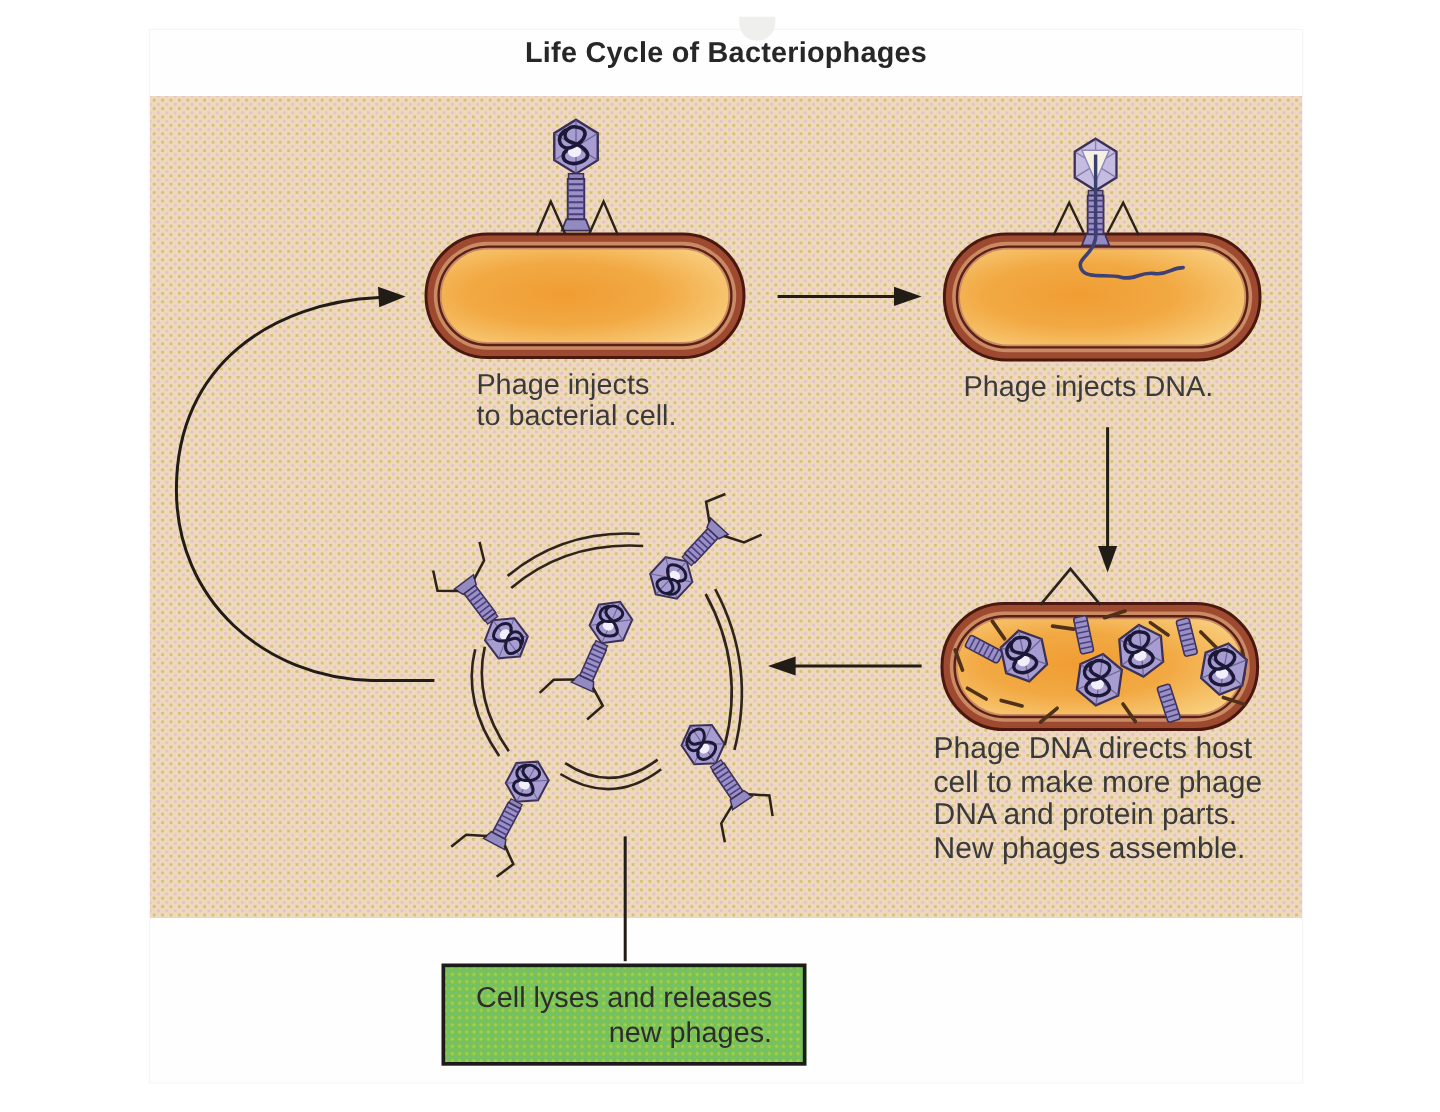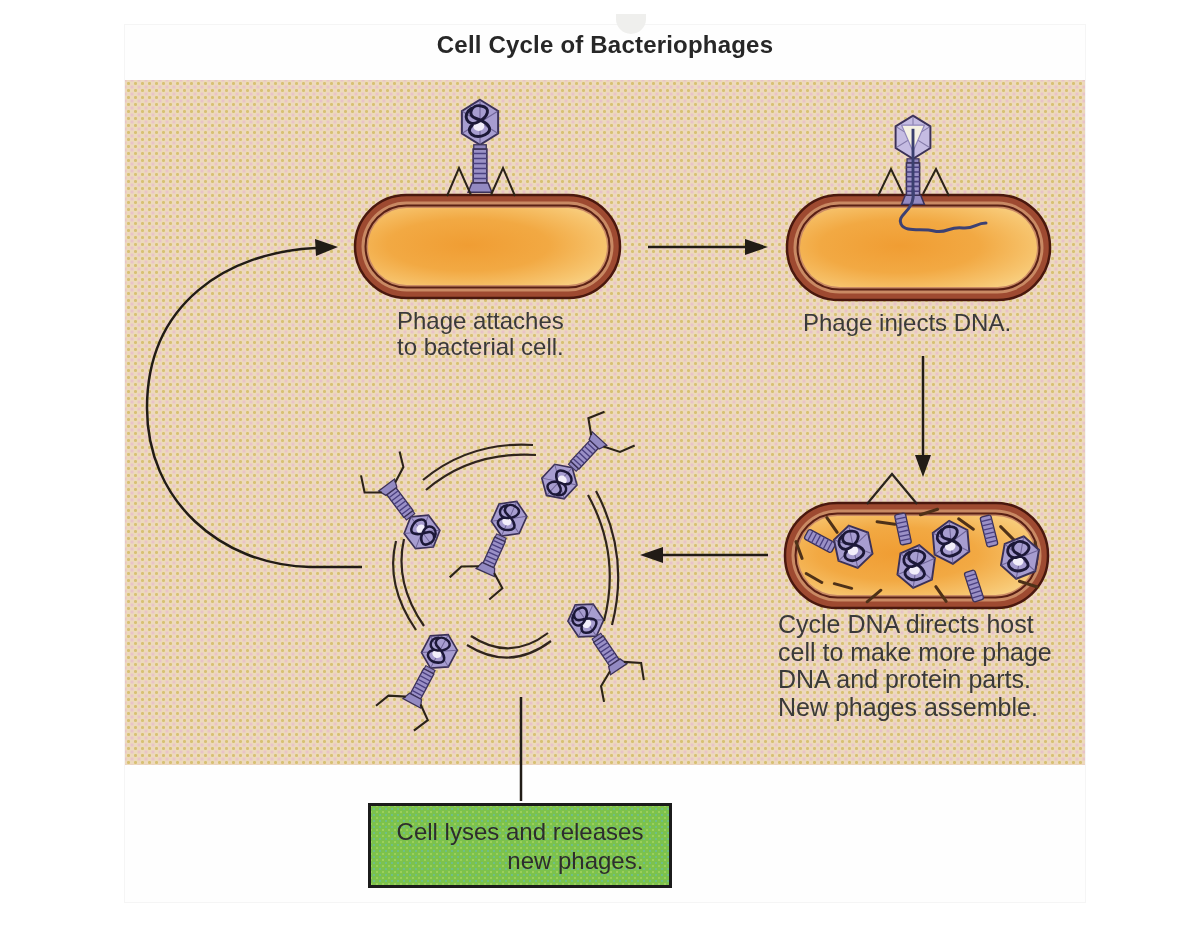--- a/index.html
+++ b/index.html
@@ -173,25 +173,25 @@
       <line x1="521" y1="697" x2="521" y2="801"></line>
     </g>
     <g fill="#211c16">
       <polygon points="768,247 745,239 745,255"></polygon>
       <polygon points="923,477 915,455 931,455"></polygon>
       <polygon points="640,555 663,547 663,563"></polygon>
       <polygon points="338,247 315,239 316,256"></polygon>
     </g>
   </svg>
 
-  <div class="figtitle">Cell Cycle of Bacteriophages</div>
-  <div class="lbl" id="lbl-attach">Phage attaches
+  <div class="figtitle">Life Cycle of Bacteriophages</div>
+  <div class="lbl" id="lbl-attach">Phage injects
 to bacterial cell.</div>
   <div class="lbl" id="lbl-inject">Phage injects DNA.</div>
-  <div class="lbl" id="lbl-replicate">Cycle DNA directs host
+  <div class="lbl" id="lbl-replicate">Phage DNA directs host
 cell to make more phage
 DNA and protein parts.
 New phages assemble.</div>
   <div class="lysis-box">
     <span>Cell lyses and releases
 new phages.</span>
   </div>
 </div>
 
 </body></html>

